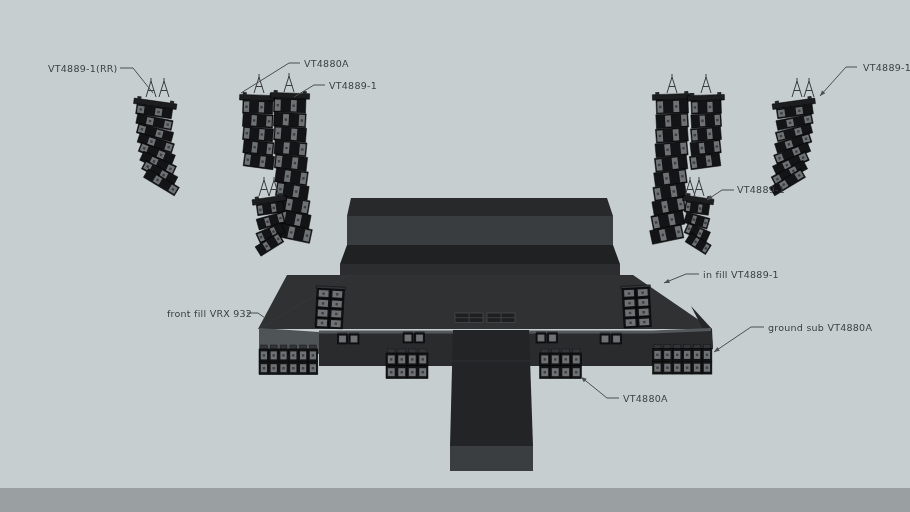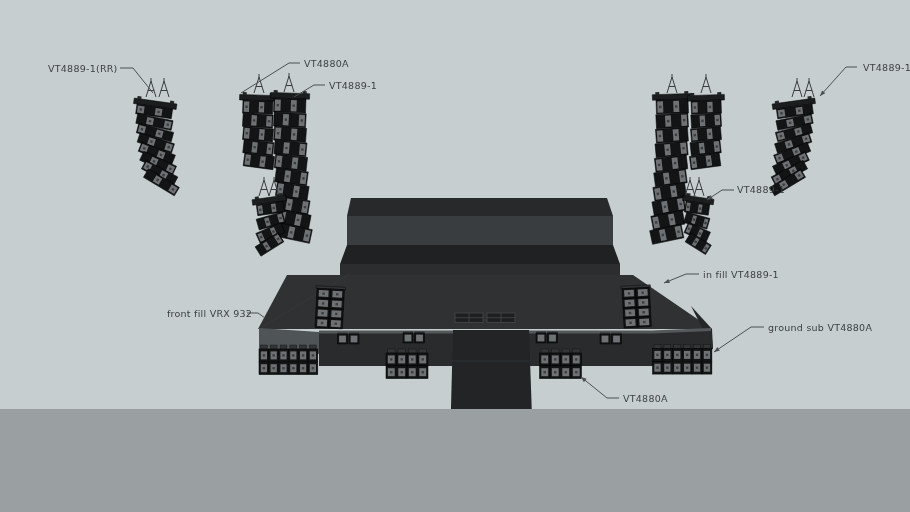--- a/index.html
+++ b/index.html
@@ -1,16 +1,16 @@
 <!DOCTYPE html>
 <html style="--bg: #c6cecf; --label: #3b3f41; --leader: #4c5052; --stage-top: #2f3133; --riser-top: #27292b; --riser-front: #3a3d3f; --mid-top: #1f2123; --mid-front: #2b2d2f; --side-face: #242628; --apron-side: #4f5456; --apron-front: #292b2d; --apron-edge: #54585a; --catwalk-top: #222426; --catwalk-front: #3b3e40; --bottom-bar: #0a0a0a;"><head>
 <meta charset="utf-8">
 <style>
   html,body{margin:0;padding:0;background:#9aa0a2;}
-  #stagewrap{width:910px;height:409px;overflow:hidden;position:relative;}
+  #stagewrap{width:910px;height:488px;overflow:hidden;position:relative;}
   svg{display:block;}
   text.lbl{
     font-family:"DejaVu Sans","Liberation Sans",sans-serif;
     font-size:9.5px;letter-spacing:.25px;
     fill:var(--label,#3b3f41);
   }
   .leader{stroke:var(--leader,#4c5052);stroke-width:1;fill:none;}
   .arrowhead{fill:var(--leader,#4c5052);}
   .sky{fill:var(--bg,#c6cecf);}
   .riser-top{fill:var(--riser-top,#27292b);}

